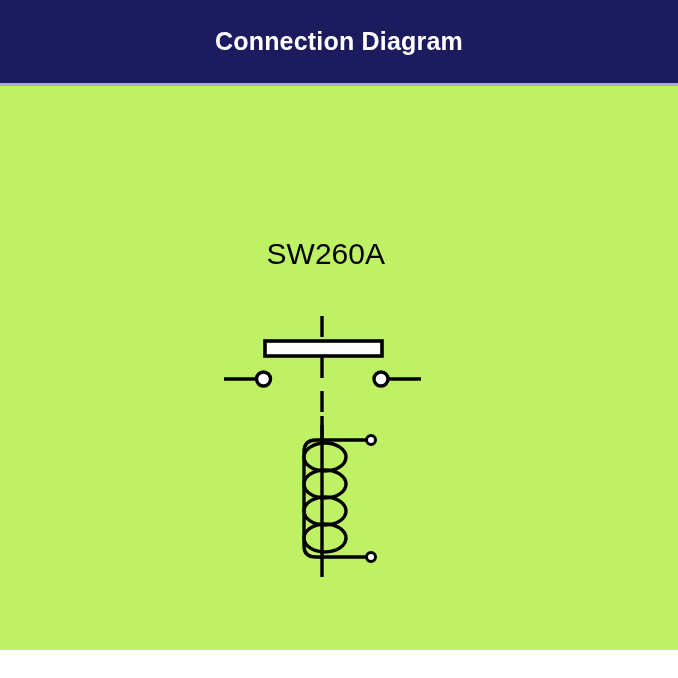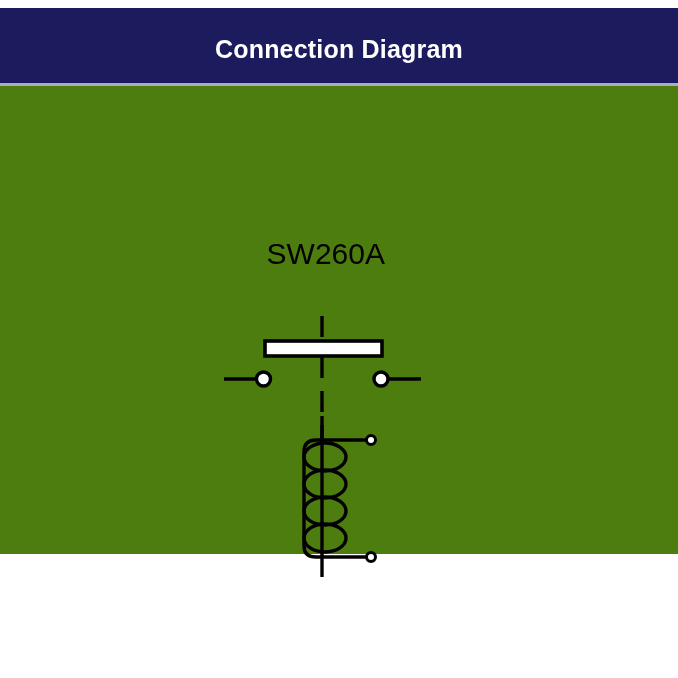--- a/index.html
+++ b/index.html
@@ -25,21 +25,20 @@
 
   
   .header-bar {
     position: absolute;
     left: 0;
     top: 0;
     width: 678px;
     height: 83px;
     background: #1c1b5e;
     box-sizing: border-box;
-    margin-top: 8px;
   }
   .header-title {
     position: absolute;
     left: 0;
     top: 0;
     width: 678px;
     height: 83px;
     display: flex;
     align-items: center;
     justify-content: center;
@@ -66,22 +65,22 @@
     height: 12px;
     background: #dcdfe8;
   }
 
   
   .diagram-area {
     position: absolute;
     left: 0;
     top: 86px;
     width: 678px;
-    height: 468px;
-    background: #4d7c0f;
+    height: 564px;
+    background: #bef264;
   }
 
   .device-label {
     position: absolute;
     left: 200px;
     top: 148px;
     width: 185px;
     height: 40px;
     overflow: hidden;
     white-space: nowrap;

